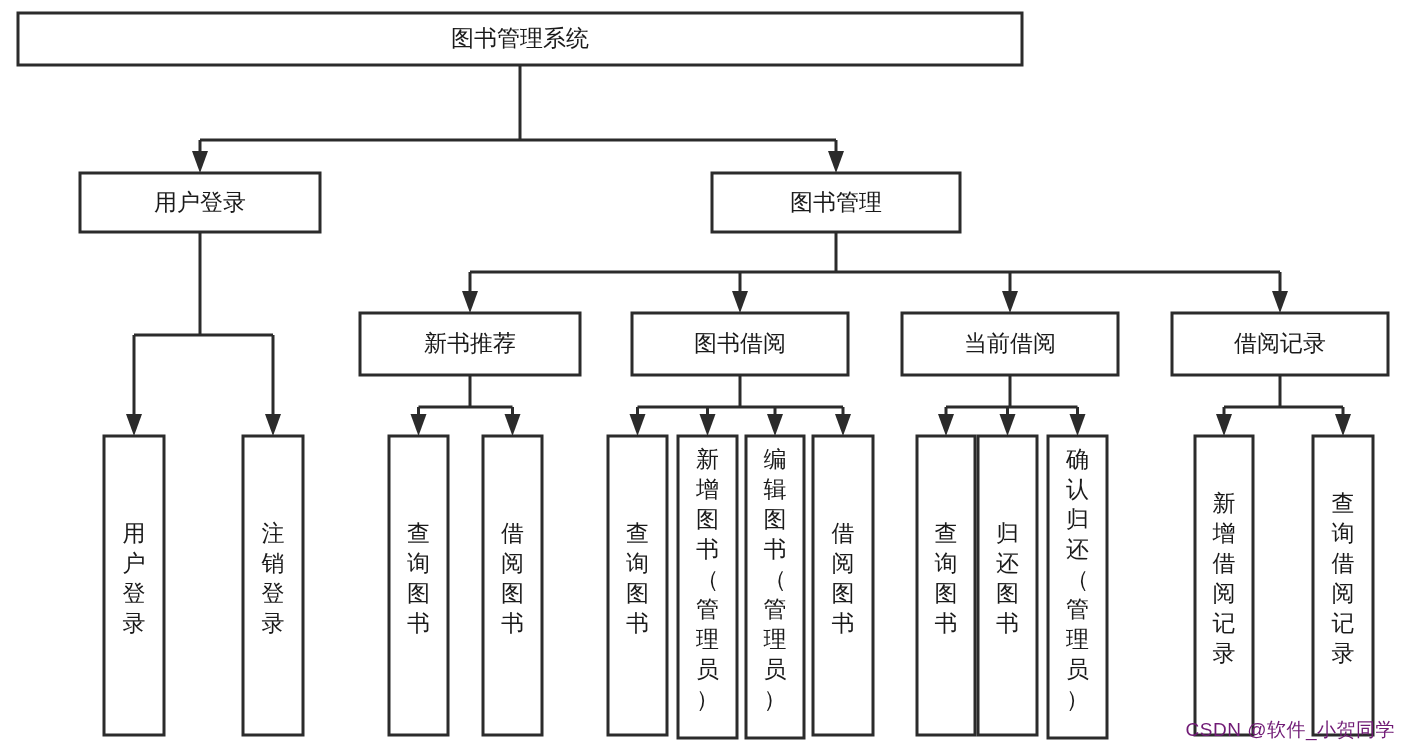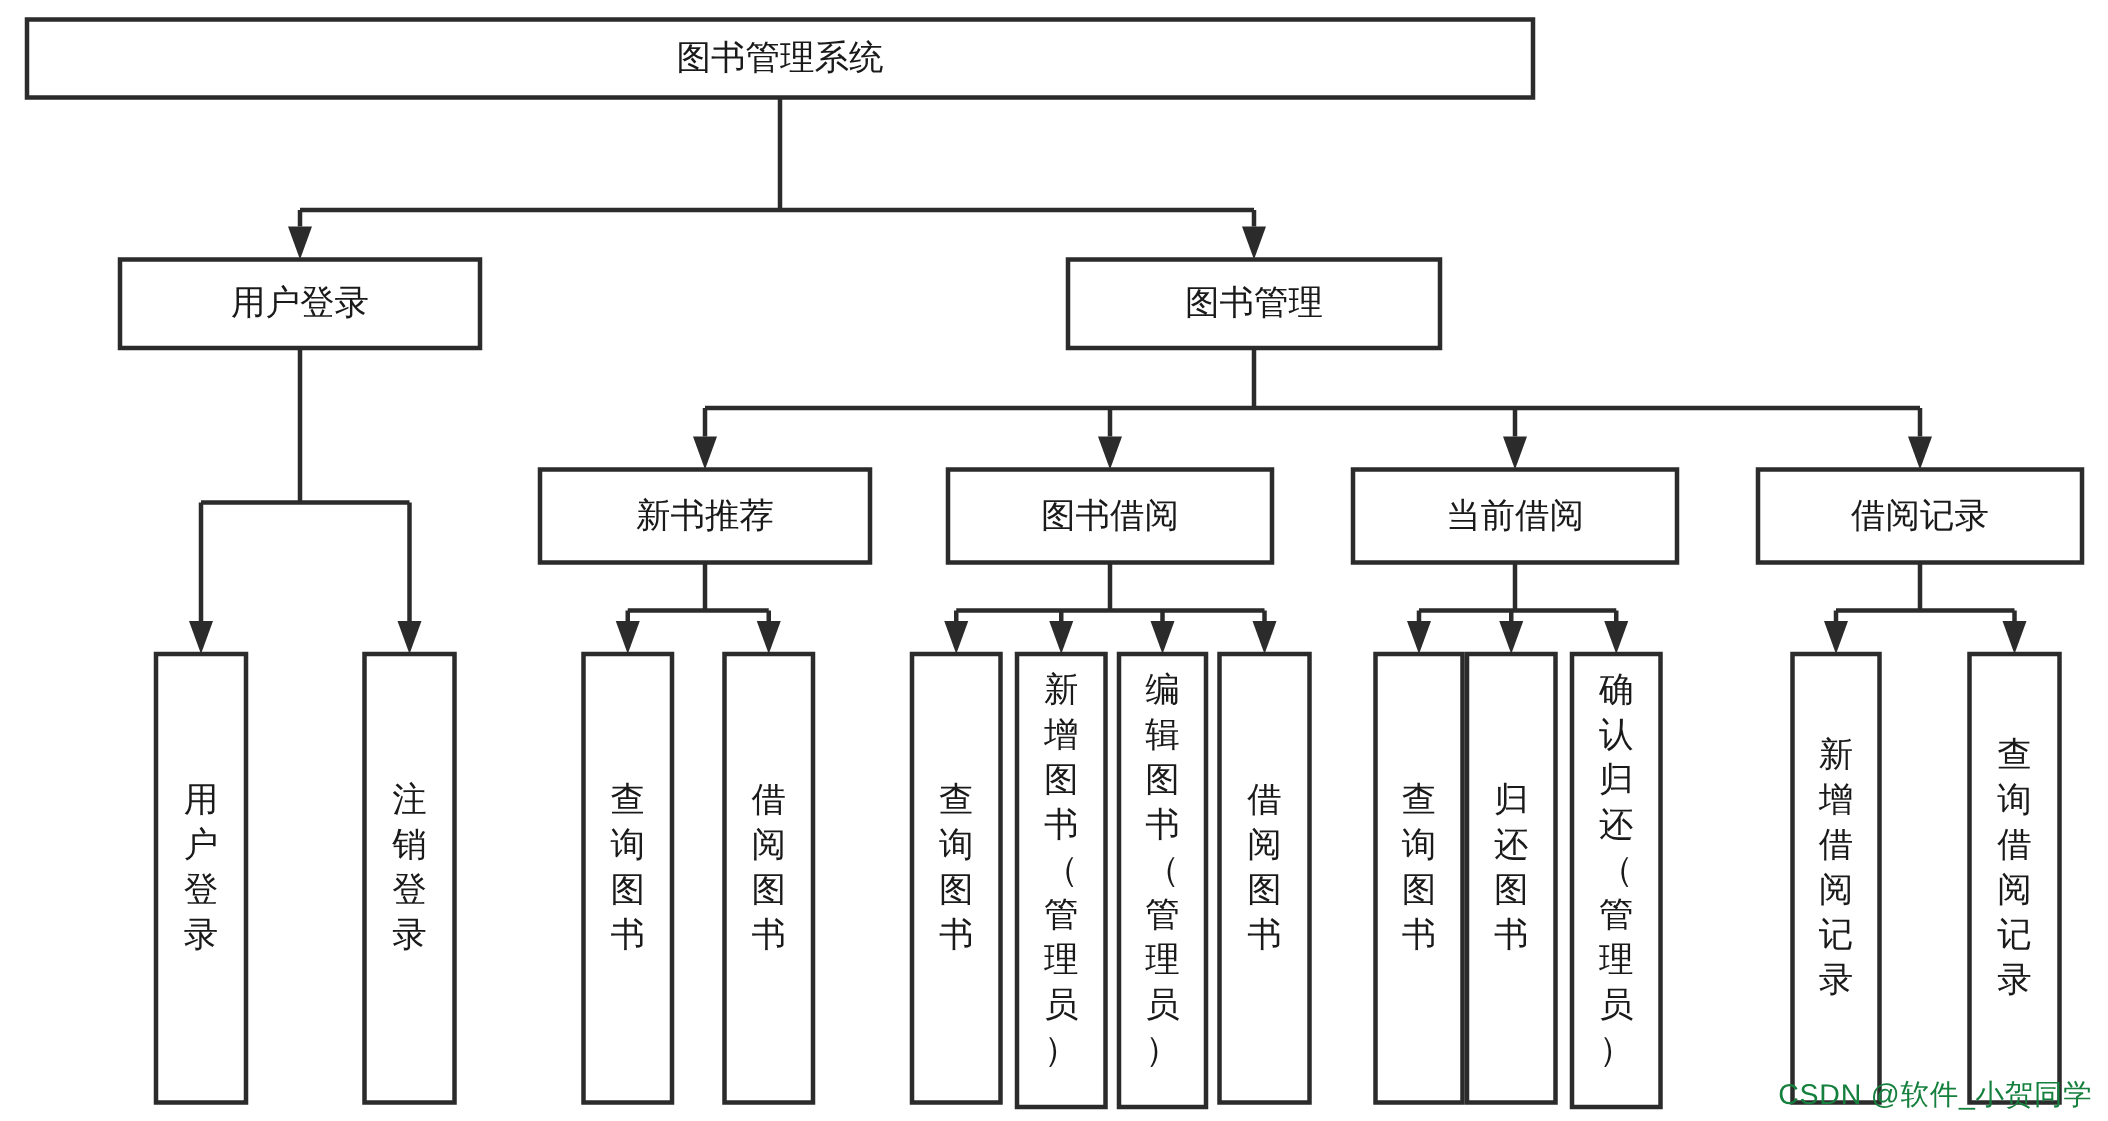--- a/index.html
+++ b/index.html
@@ -53,21 +53,21 @@
     font-size: 23px;
     fill: #1a1a1a;
     text-anchor: middle;
   }
   .watermark {
     position: absolute;
     right: 10px;
     bottom: 4px;
     font-family: "Liberation Sans", "DejaVu Sans", sans-serif;
     font-size: 19px;
-    color: #15803d;
+    color: #701a75;
     white-space: nowrap;
     letter-spacing: 0.5px;
   }
 </style>
 </head>
 <body>
 
 <div id="diagram-root">
 
   <svg id="tree-svg" viewBox="0 0 1405 747" xmlns="http://www.w3.org/2000/svg">

